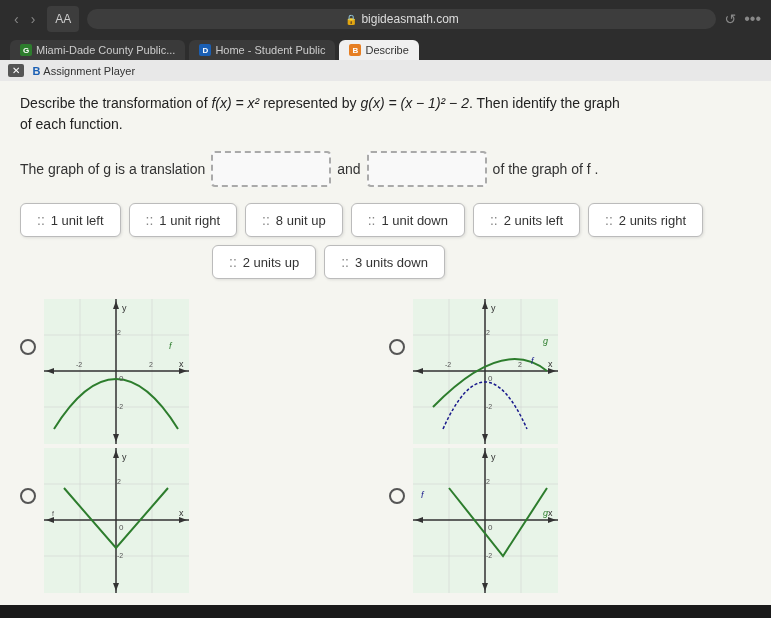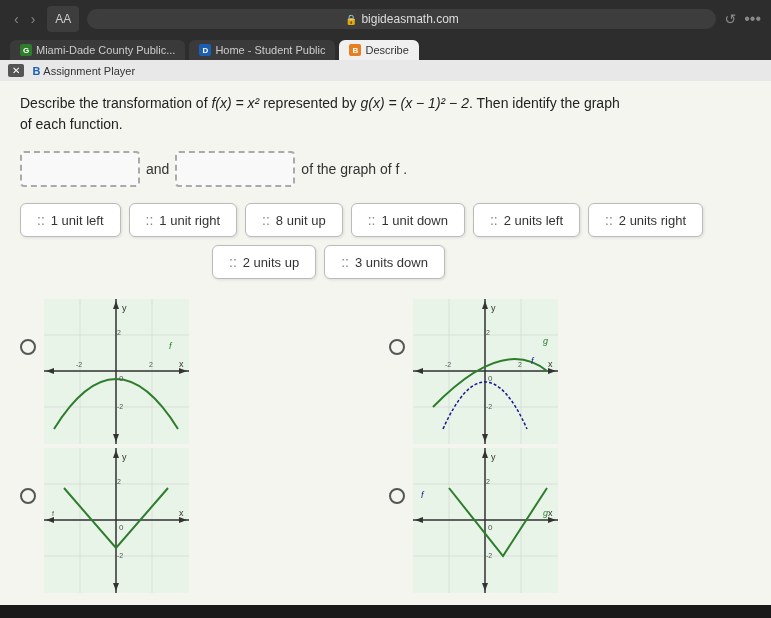--- a/index.html
+++ b/index.html
@@ -269,20 +269,21 @@
 </div>
 
 <div class="main-content">
 
   <div class="problem-text">
     <span>Describe the transformation of </span><span class="math-text">f(x) = x²</span><span> represented by </span><span class="math-text">g(x) = (x − 1)² − 2</span><span>. Then identify the graph</span><br>
     <span>of each function.</span>
   </div>
 
   <div class="answer-area">
+    <span>The graph of g is a translation</span>
     <div class="blank-box"></div>
     <span>and</span>
     <div class="blank-box"></div>
     <span>of the graph of f .</span>
   </div>
 
   <div class="tiles-container">
     <div class="tile">
       <span class="tile-dots">::</span>
       <span>1 unit left</span>

